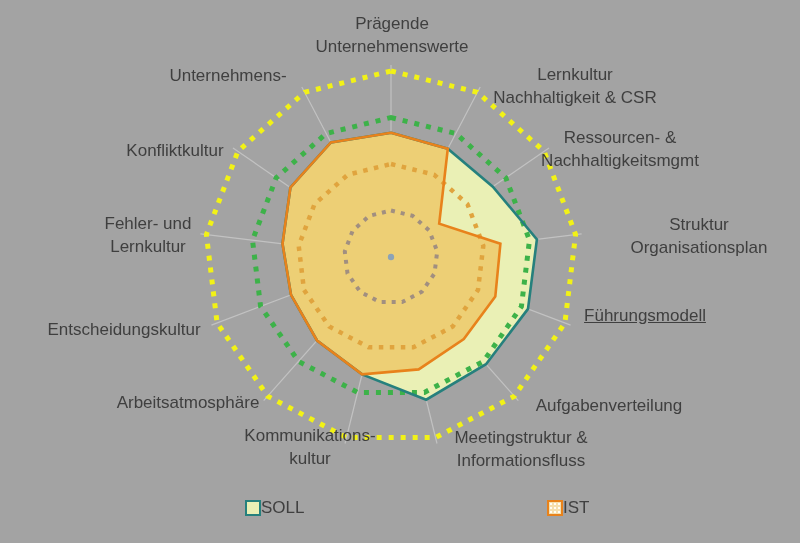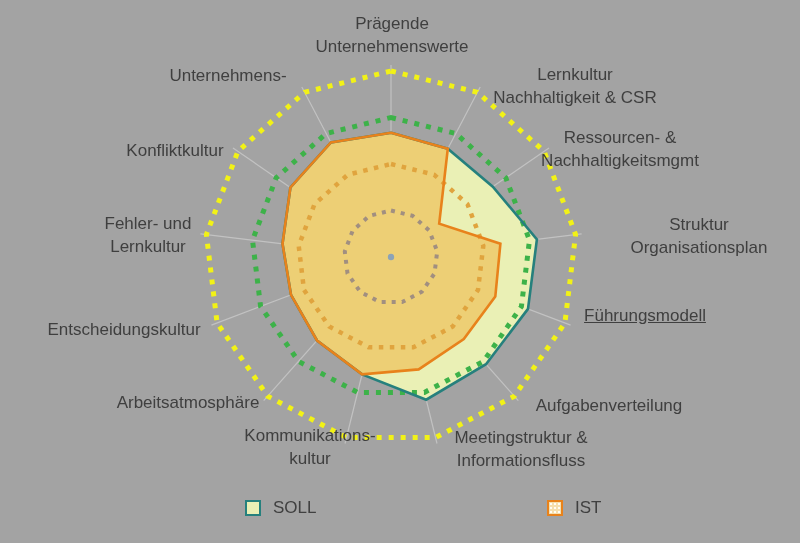--- a/index.html
+++ b/index.html
@@ -3,21 +3,21 @@
 <meta charset="utf-8">
 <style>
   html,body{margin:0;padding:0;background:#fff;}
   #stage{position:relative;width:800px;height:543px;background:#a3a3a3;overflow:hidden;
          font-family:"Liberation Sans",sans-serif;}
   #chart-svg{position:absolute;left:0;top:0;}
   .axis-label{position:absolute;transform:translateX(-50%);text-align:center;
               color:#3f3f3f;font-size:17px;line-height:23px;white-space:nowrap;}
   #legend{position:absolute;left:0;top:499px;width:800px;height:24px;}
   .legend-item{position:absolute;display:flex;align-items:center;height:18px;}
-  .legend-label{color:#404040;font-size:17px;margin-left:12px;}
+  .legend-label{color:#404040;font-size:17px;}
   .swatch{width:12px;height:12px;display:inline-block;}
   .swatch-soll{border:2px solid #26807d;background:#eaf0b5;}
   .swatch-ist{border:2px solid #e8821b;background-color:#f6dfae;
       background-image:radial-gradient(#fffdf5 30%,rgba(255,255,255,0) 32%);
       background-size:4px 4px;}
 </style>
 </head>
 <body>
 
 <div id="stage">

